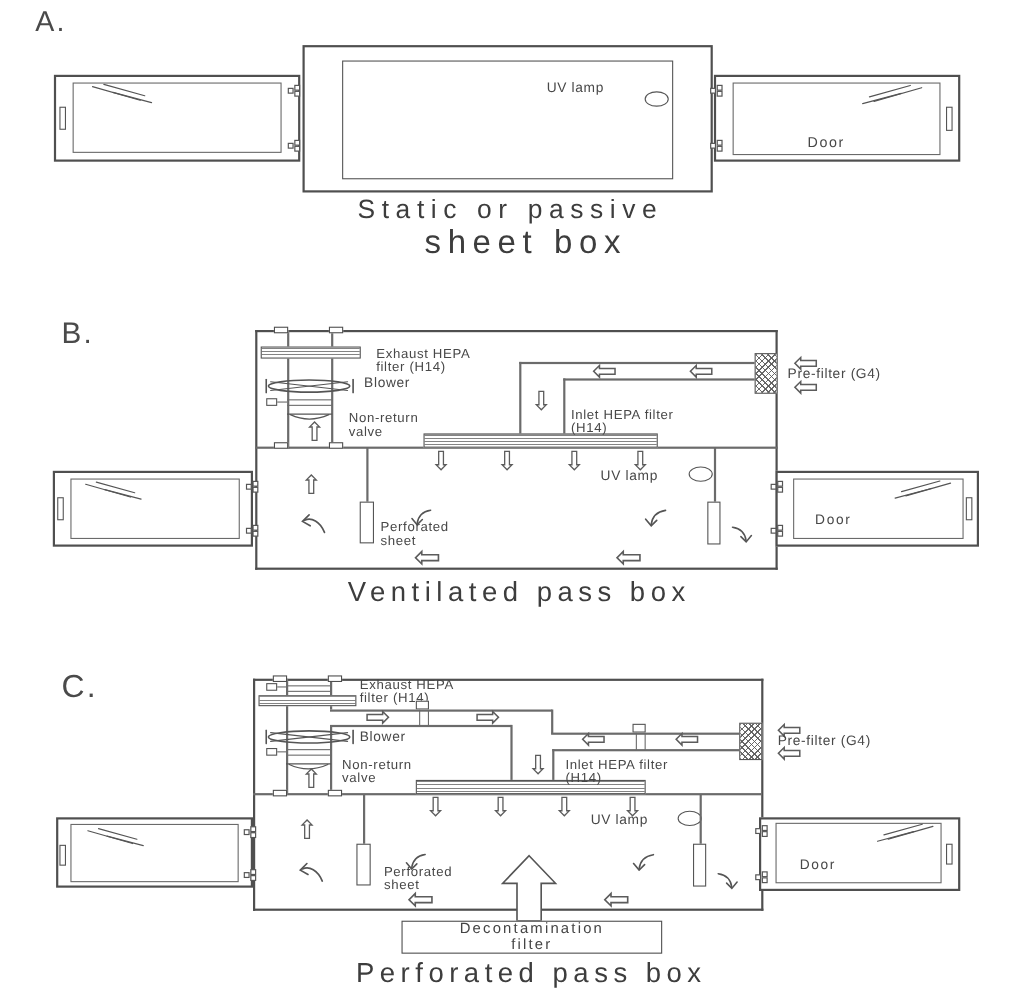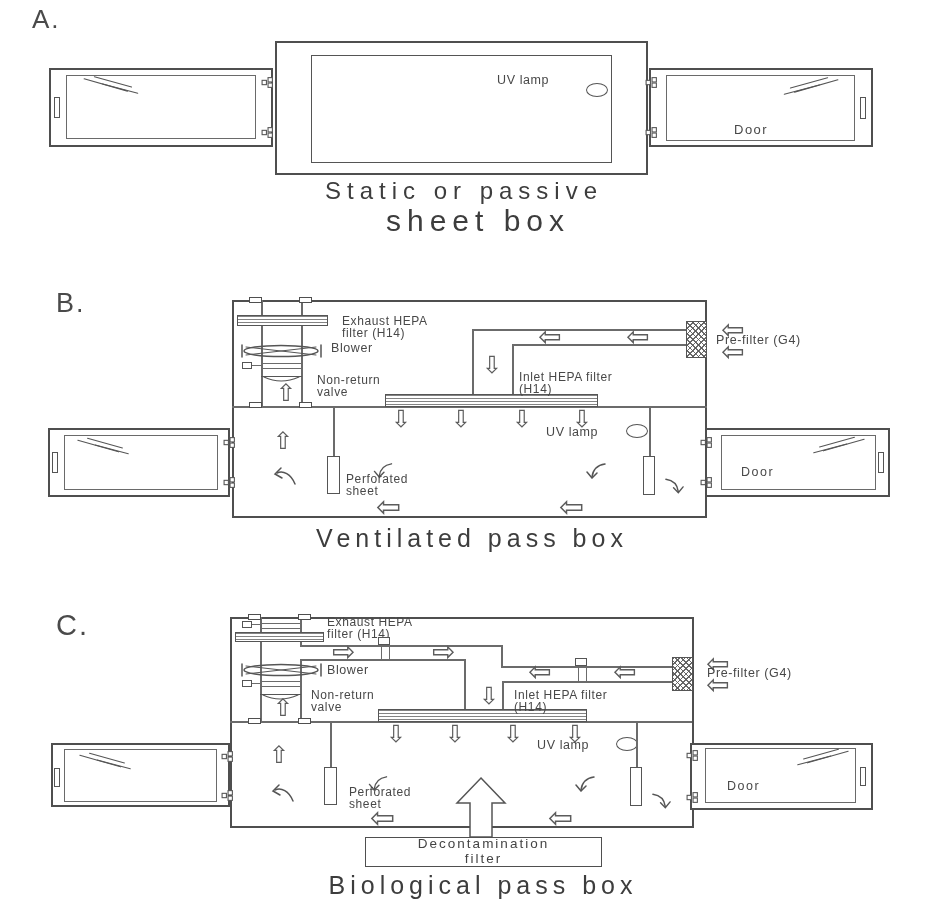--- a/index.html
+++ b/index.html
@@ -352,15 +352,15 @@
       <rect class="skf" style="stroke-width:1" x="1" y="4" width="4" height="4"></rect>
       <rect class="skf" style="stroke-width:1" x="6.5" y="1.5" width="4" height="4"></rect>
       <rect class="skf" style="stroke-width:1" x="6.5" y="6.5" width="4" height="4"></rect>
     </svg>
   <svg class="abs" style="left:686px;top:791px" width="13" height="13" viewBox="0 0 12 12">
       <rect class="skf" style="stroke-width:1" x="1" y="4" width="4" height="4"></rect>
       <rect class="skf" style="stroke-width:1" x="6.5" y="1.5" width="4" height="4"></rect>
       <rect class="skf" style="stroke-width:1" x="6.5" y="6.5" width="4" height="4"></rect>
     </svg>
 
-  <div class="ttl" style="left:483px;top:871px;font-size:25px">Biological pass box</div>
+  <div class="ttl" style="left:483px;top:871px;font-size:25px">Perforated pass box</div>
 
 </div>
 
 </body></html>

